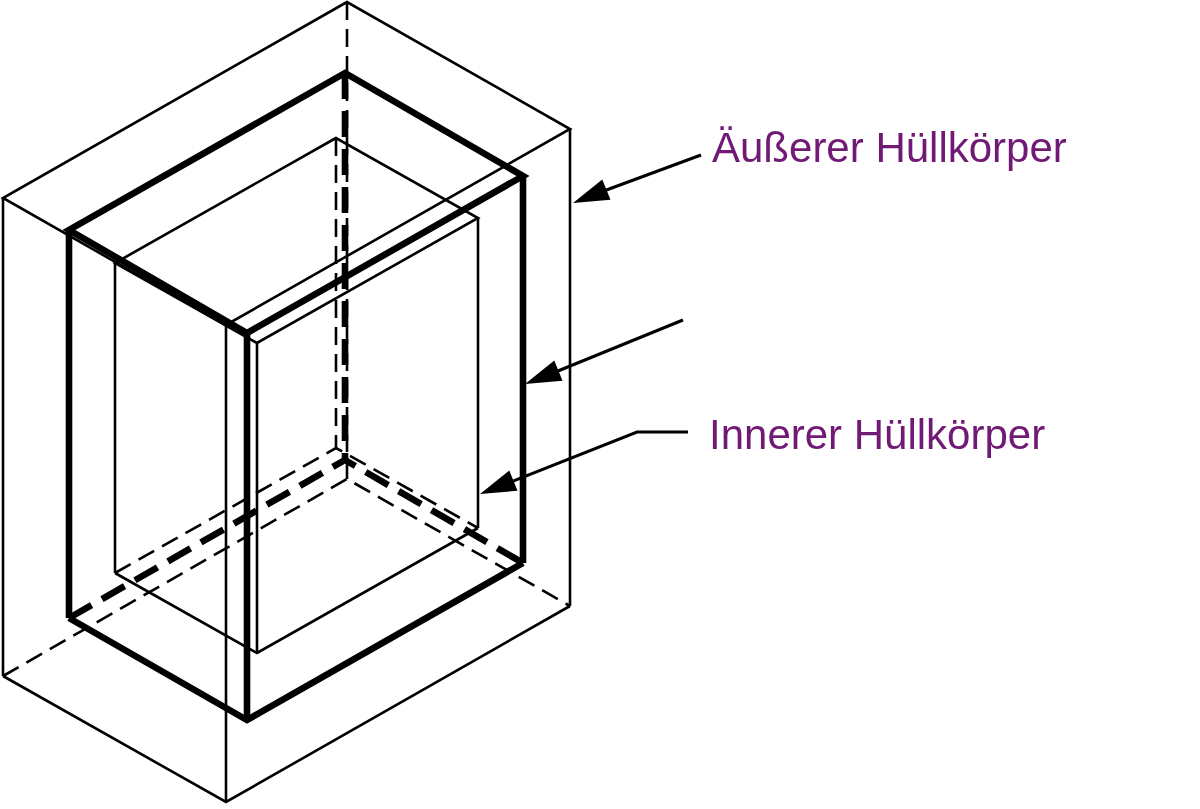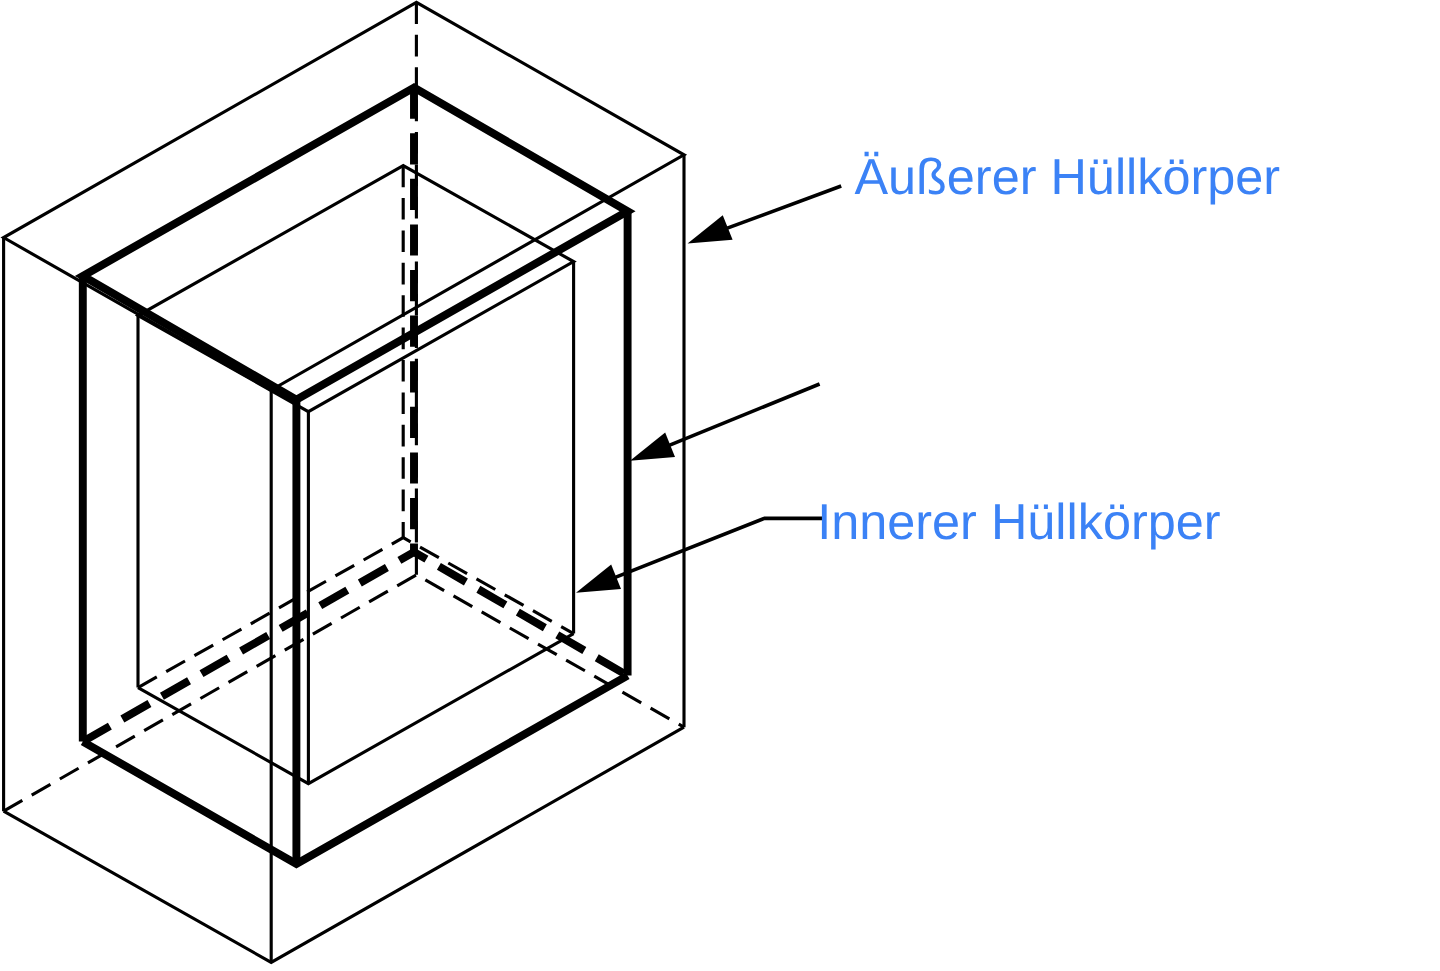--- a/index.html
+++ b/index.html
@@ -17,27 +17,27 @@
   }
   #drawing {
     position: absolute;
     left: 0;
     top: 0;
   }
   .diagram-label {
     position: absolute;
     font-size: 42px;
     line-height: 1.0;
-    color: #3b82f6;
+    color: #701a75;
     white-space: nowrap;
     letter-spacing: 0px;
   }
   #label-outer   { left: 712px; top: 127px; }
   #label-nominal { left: 711px; top: 304px; }
-  #label-inner   { left: 681px; top: 414px; text-align: right; }
+  #label-inner   { left: 709px; top: 414px; text-align: right; }
 </style>
 </head>
 <body>
 
 <div id="canvas">
 
   <svg id="drawing" width="1200" height="809" viewBox="0 0 1200 809" xmlns="http://www.w3.org/2000/svg">
 
     <g fill="none" stroke-linejoin="miter" stroke-linecap="butt" stroke="#000000">
 

